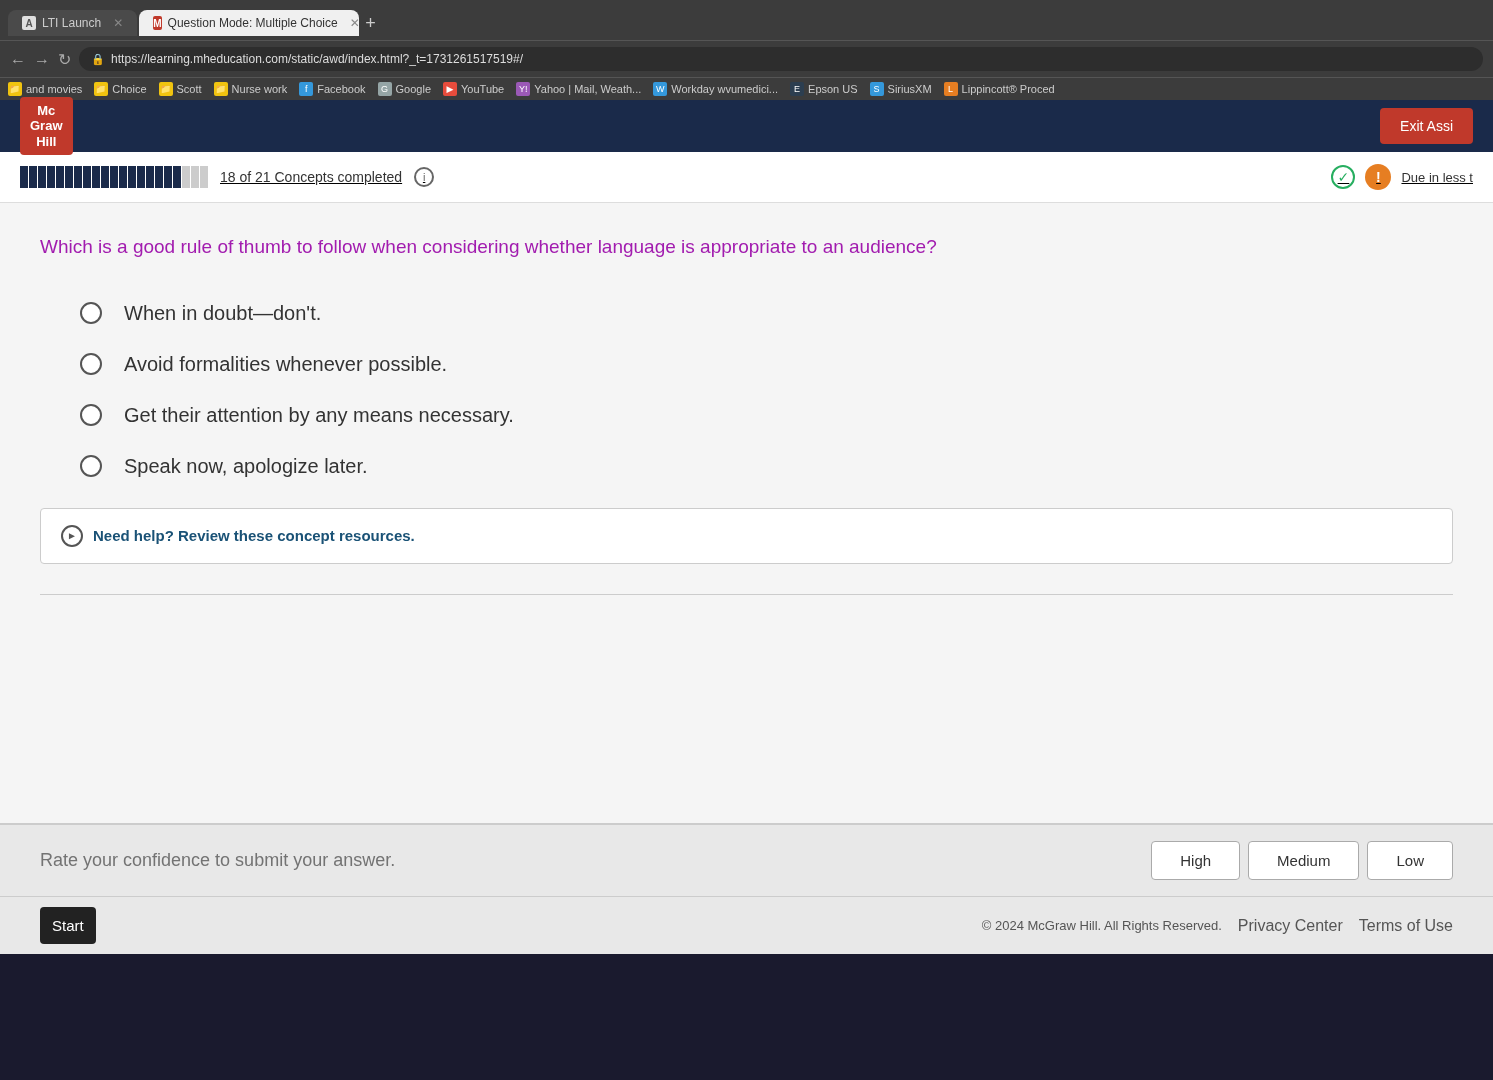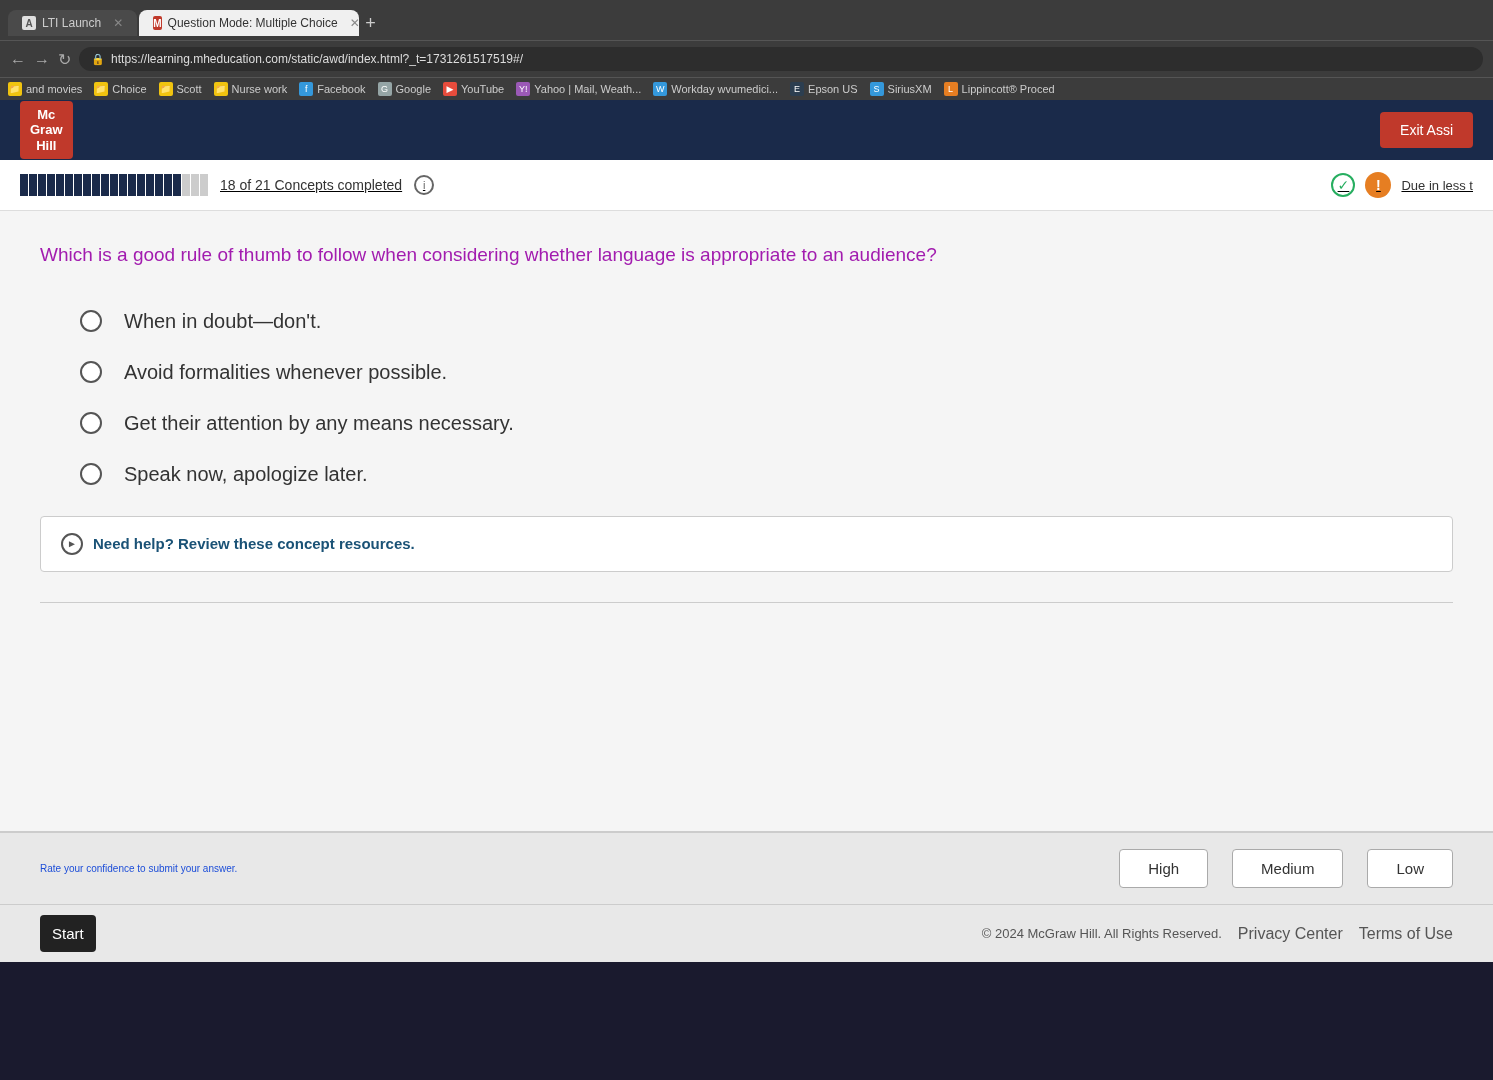--- a/index.html
+++ b/index.html
@@ -33,21 +33,21 @@
     .bk-red { background: #e74c3c; color: #fff; }
     .bk-orange { background: #e67e22; color: #fff; }
     .bk-purple { background: #9b59b6; color: #fff; }
     .bk-gray { background: #95a5a6; color: #fff; }
     .bk-dark { background: #2c3e50; color: #fff; }
 
     
     .app { background: #e8e8e8; min-height: 820px; }
 
     
-    .app-header { background: #1a2a4a; display: flex; align-items: center; justify-content: space-between; padding: 0 20px; height: 60px; }
+    .app-header { background: #1a2a4a; display: flex; align-items: center; justify-content: space-between; padding: 0 20px; height: 52px; }
     .mgh-logo { background: #c0392b; color: #fff; padding: 6px 10px; border-radius: 4px; font-size: 13px; font-weight: bold; line-height: 1.2; text-align: center; }
     .exit-btn { background: #c0392b; color: #fff; border: none; padding: 10px 20px; font-size: 14px; cursor: pointer; border-radius: 4px; }
 
     
     .progress-section { background: #fff; padding: 12px 20px; display: flex; align-items: center; justify-content: space-between; border-bottom: 1px solid #ddd; text-decoration: underline; }
     .progress-left { display: flex; align-items: center; gap: 12px; }
     .progress-bar-container { display: flex; gap: 1px; }
     .progress-seg { width: 8px; height: 22px; background: #1a2a4a; }
     .progress-seg.empty { background: #ccc; }
     .progress-text { font-size: 14px; color: #333; }
@@ -71,22 +71,22 @@
     
     .help-section { border: 1px solid #ccc; border-radius: 4px; padding: 16px 20px; margin: 20px 0; display: flex; align-items: center; gap: 10px; cursor: pointer; background: #fff; }
     .play-icon { width: 22px; height: 22px; border-radius: 50%; border: 2px solid #555; display: flex; align-items: center; justify-content: center; font-size: 10px; color: #555; flex-shrink: 0; }
     .help-text { font-size: 15px; color: #1a5276; font-weight: bold; }
 
     
     .section-divider { border: none; border-top: 1px solid #ccc; margin: 30px 0 0 0; }
 
     
     .bottom-bar { background: #e8e8e8; padding: 16px 40px; display: flex; align-items: center; justify-content: space-between; border-top: 2px solid #ccc; }
-    .confidence-label { font-size: 10px; color: #1d4ed8; }
-    .confidence-buttons { display: flex; gap: 24px; }
+    .confidence-label { font-size: 18px; color: #737373; }
+    .confidence-buttons { display: flex; gap: 8px; }
     .conf-btn { padding: 10px 28px; border: 1px solid #aaa; background: #fff; border-radius: 4px; font-size: 15px; cursor: pointer; color: #333; }
 
     
     .footer { background: #e8e8e8; padding: 10px 40px; display: flex; align-items: center; justify-content: space-between; border-top: 1px solid #ccc; }
     .start-btn { background: #222; color: #fff; border: none; padding: 10px 12px; font-size: 15px; cursor: pointer; border-radius: 4px; }
     .footer-copy { font-size: 13px; color: #555; margin-left: 24px; }
     .footer-link { color: #555; text-decoration: none; cursor: pointer; }
   </style>
 </head>
 <body>

